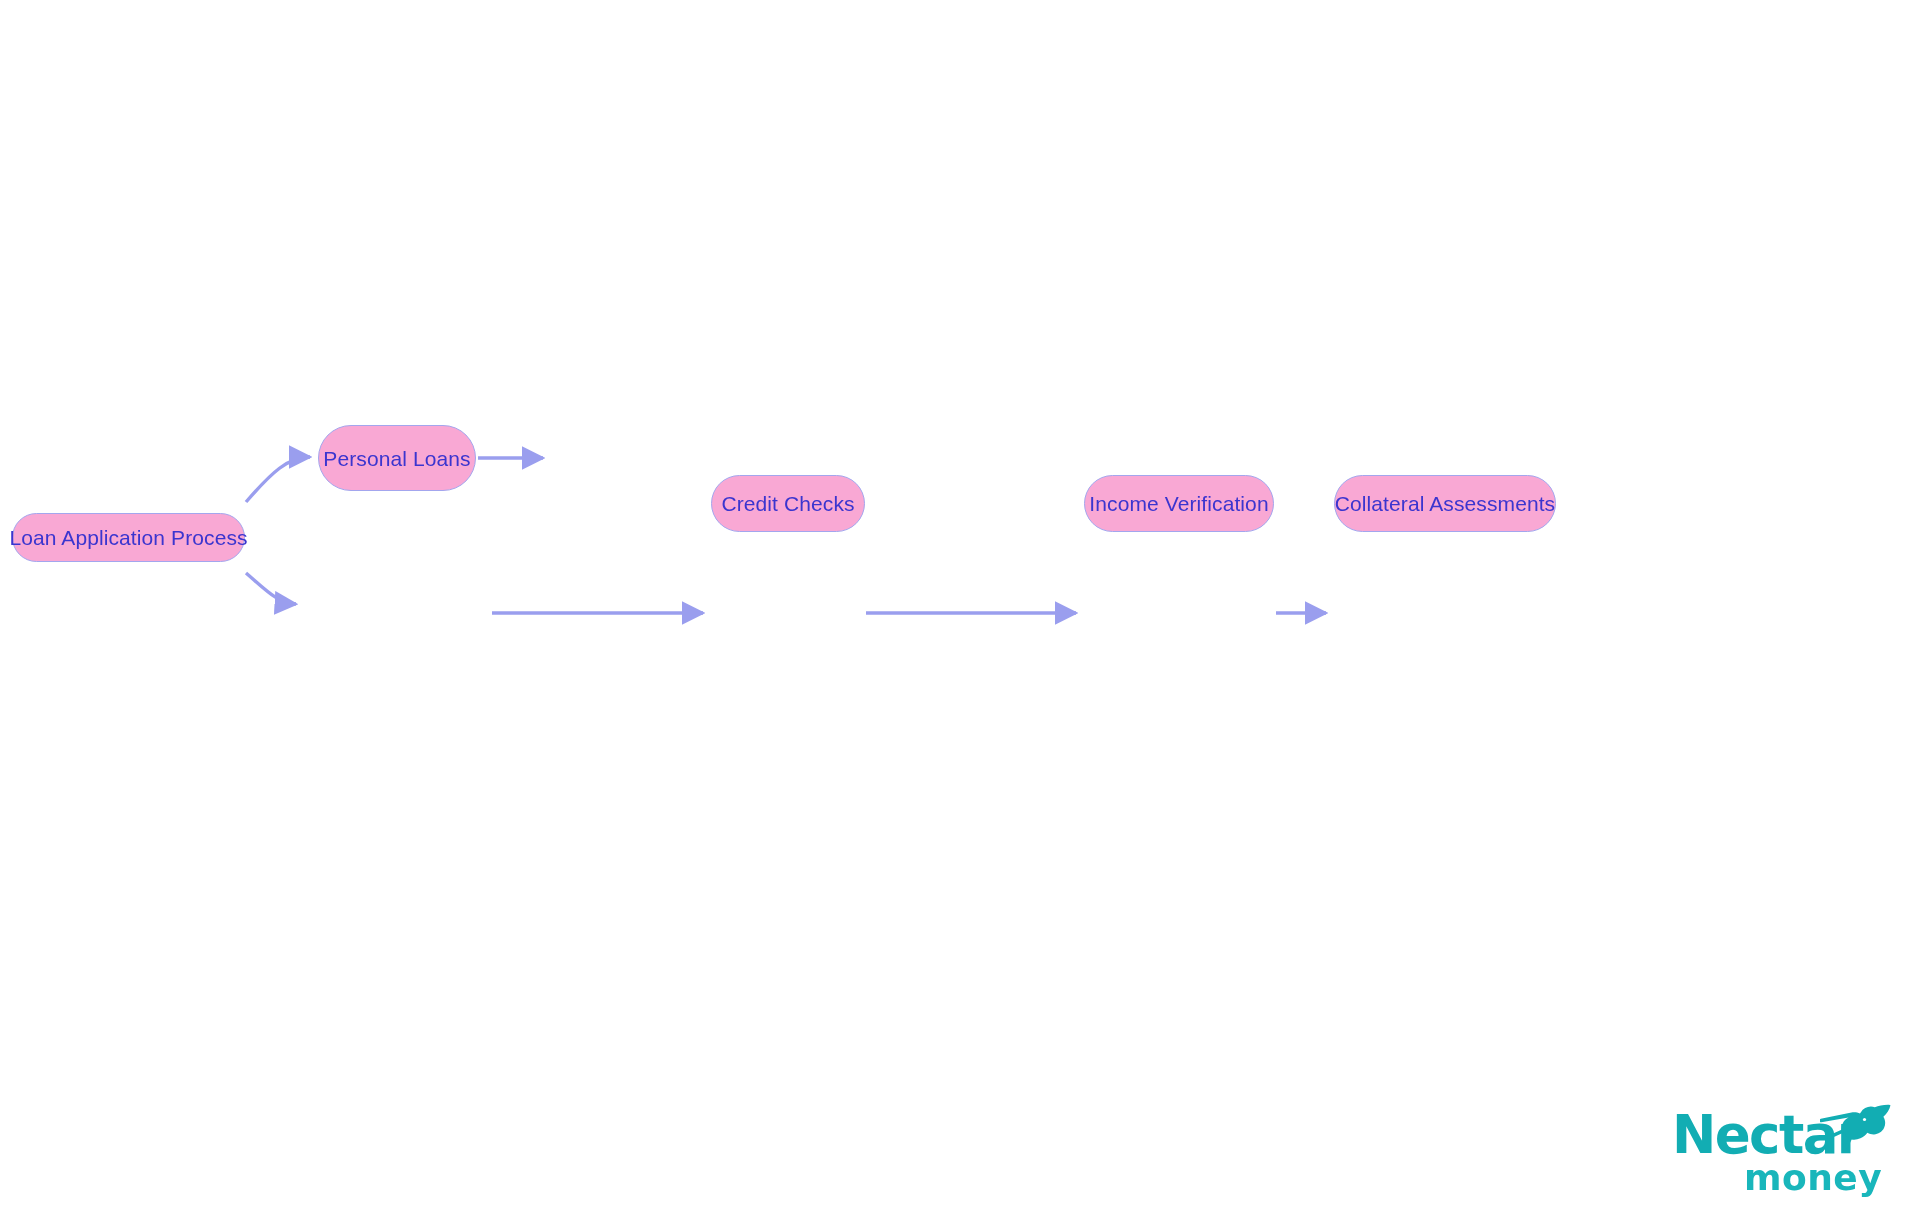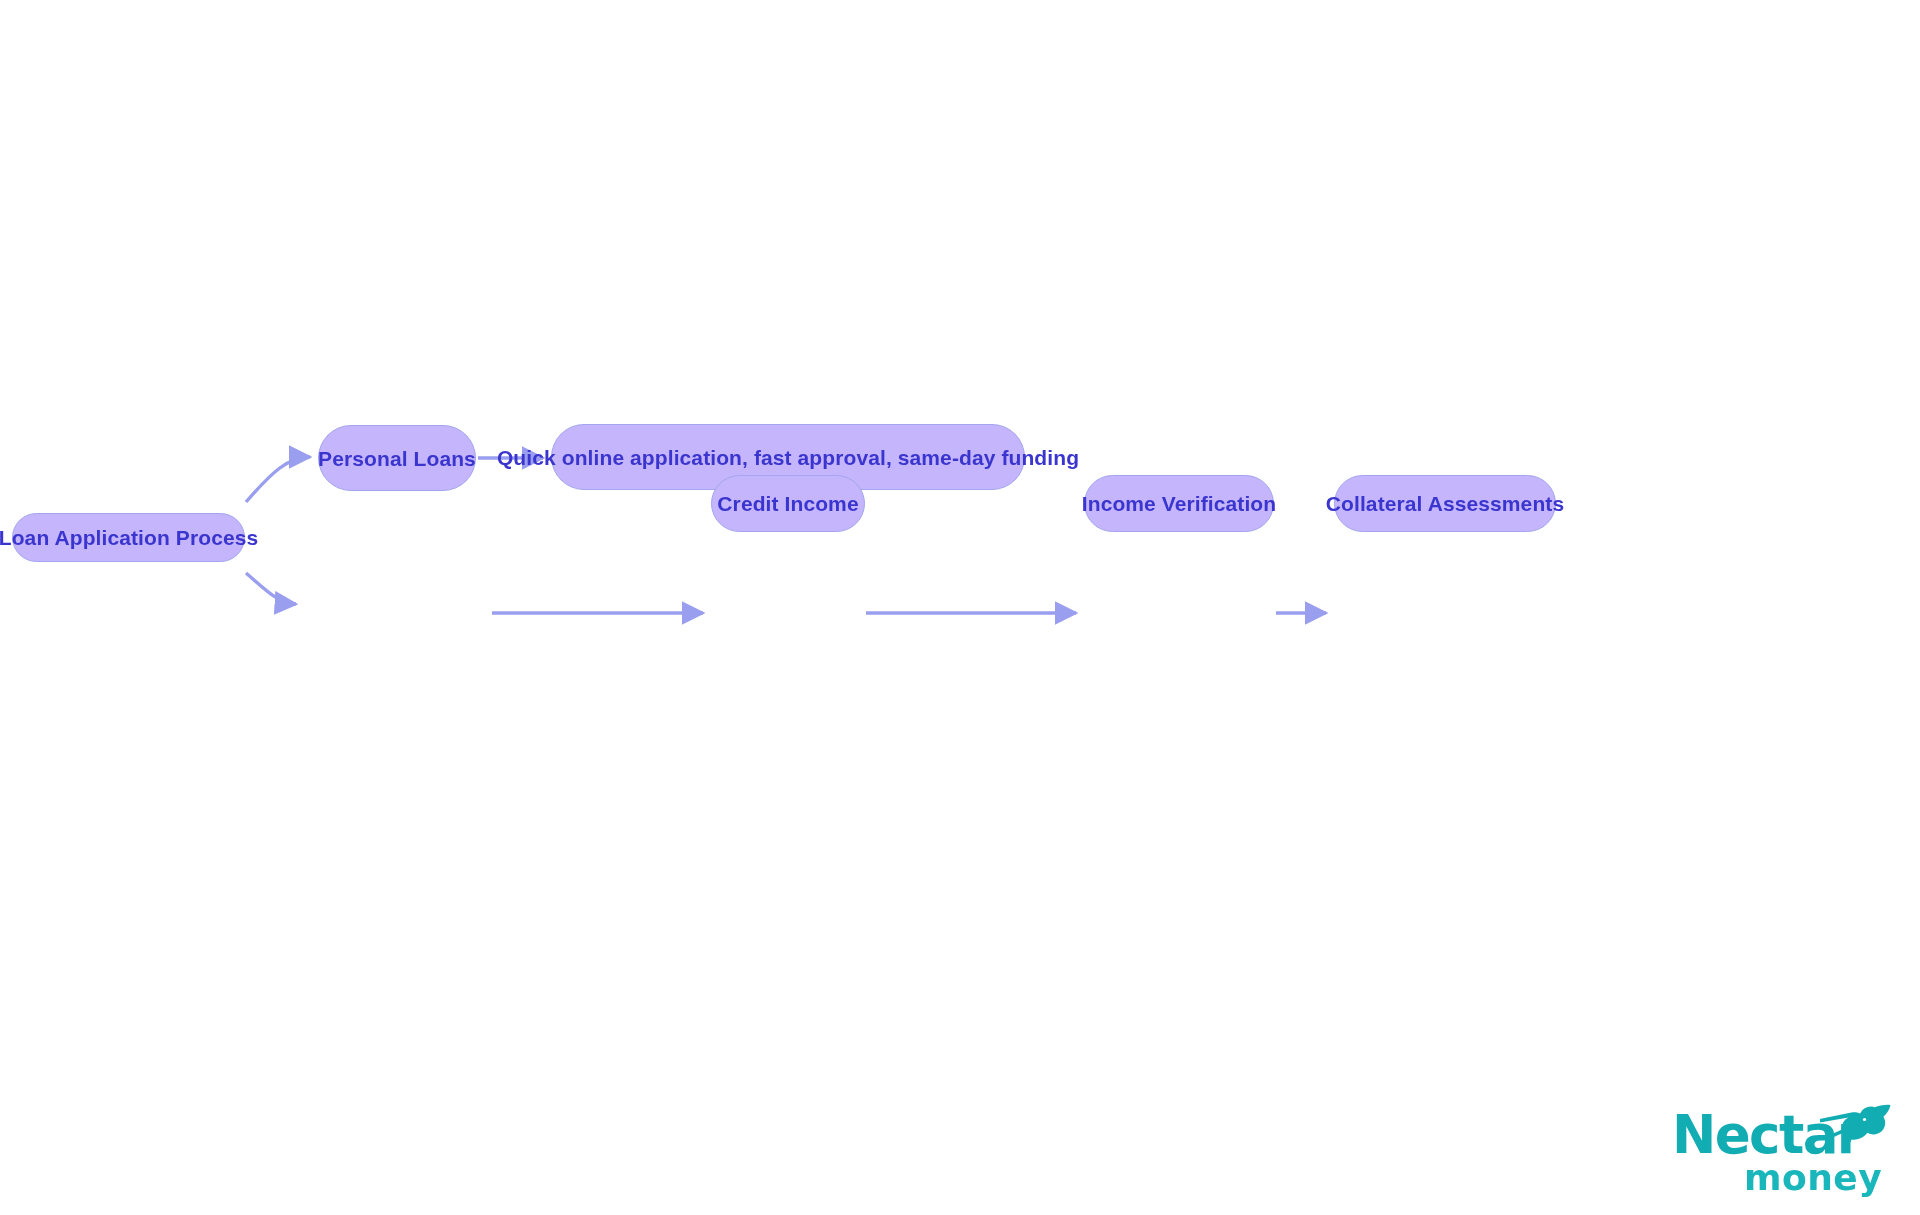--- a/index.html
+++ b/index.html
@@ -25,26 +25,26 @@
     width: 1920px;
     height: 1215px;
     pointer-events: none;
   }
   .node {
     position: absolute;
     box-sizing: border-box;
     display: flex;
     align-items: center;
     justify-content: center;
-    background: #c4b5fd;
+    background: #f9a8d4;
     border: 1.6px solid #a3a6ee;
     border-radius: 999px;
     color: #3b35cf;
     font-size: 21px;
-    font-weight: 700;
+    font-weight: 400;
     letter-spacing: 0.1px;
     white-space: nowrap;
     user-select: none;
   }
   .node-label {
     line-height: 1;
     padding: 0 6px;
   }
   
   #logo {
@@ -110,27 +110,24 @@
   </svg>
 
   <div class="node" style="left:12px; top:513px; width:233px; height:49px;">
     <span class="node-label">Loan Application Process</span>
   </div>
 
   <div class="node" style="left:318px; top:425px; width:158px; height:66px;">
     <span class="node-label">Personal Loans</span>
   </div>
 
-  <div class="node" style="left:551px; top:424px; width:474px; height:66px;">
-    <span class="node-label">Quick online application, fast approval, same-day funding</span>
-  </div>
 
 
   <div class="node" style="left:711px; top:475px; width:154px; height:57px;">
-    <span class="node-label">Credit Income</span>
+    <span class="node-label">Credit Checks</span>
   </div>
 
   <div class="node" style="left:1084px; top:475px; width:190px; height:57px;">
     <span class="node-label">Income Verification</span>
   </div>
 
   <div class="node" style="left:1334px; top:475px; width:222px; height:57px;">
     <span class="node-label">Collateral Assessments</span>
   </div>
 

